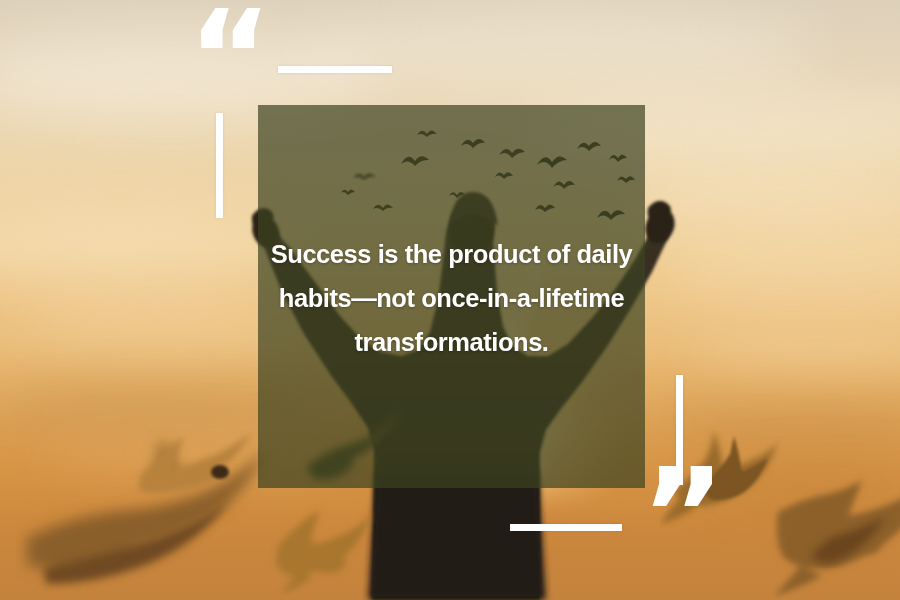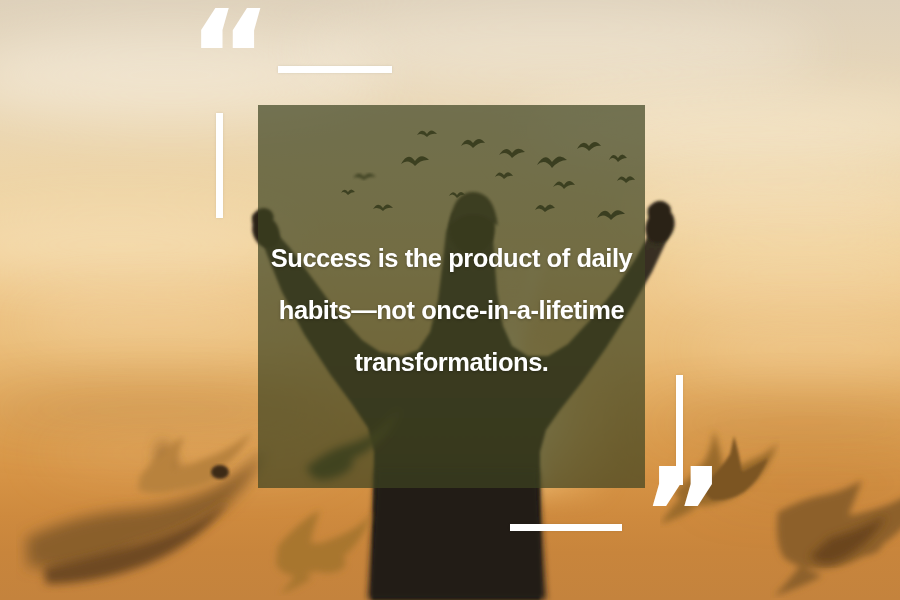--- a/index.html
+++ b/index.html
@@ -101,21 +101,21 @@
   .quote-text {
     position: absolute;
     left: 258px;
     top: 232px;
     width: 387px;
     text-align: center;
     color: #ffffff;
     font-family: "Liberation Sans", sans-serif;
     font-size: 25.5px;
     font-weight: bold;
-    line-height: 52px;
+    line-height: 44px;
     letter-spacing: -0.45px;
     text-shadow: 0 1px 3px rgba(0,0,0,0.28);
     white-space: pre-line;
   }
 
   
   .deco { position: absolute; }
   .bar {
     background: #ffffff;
     box-shadow: 0 0 3px rgba(0,0,0,0.10);

